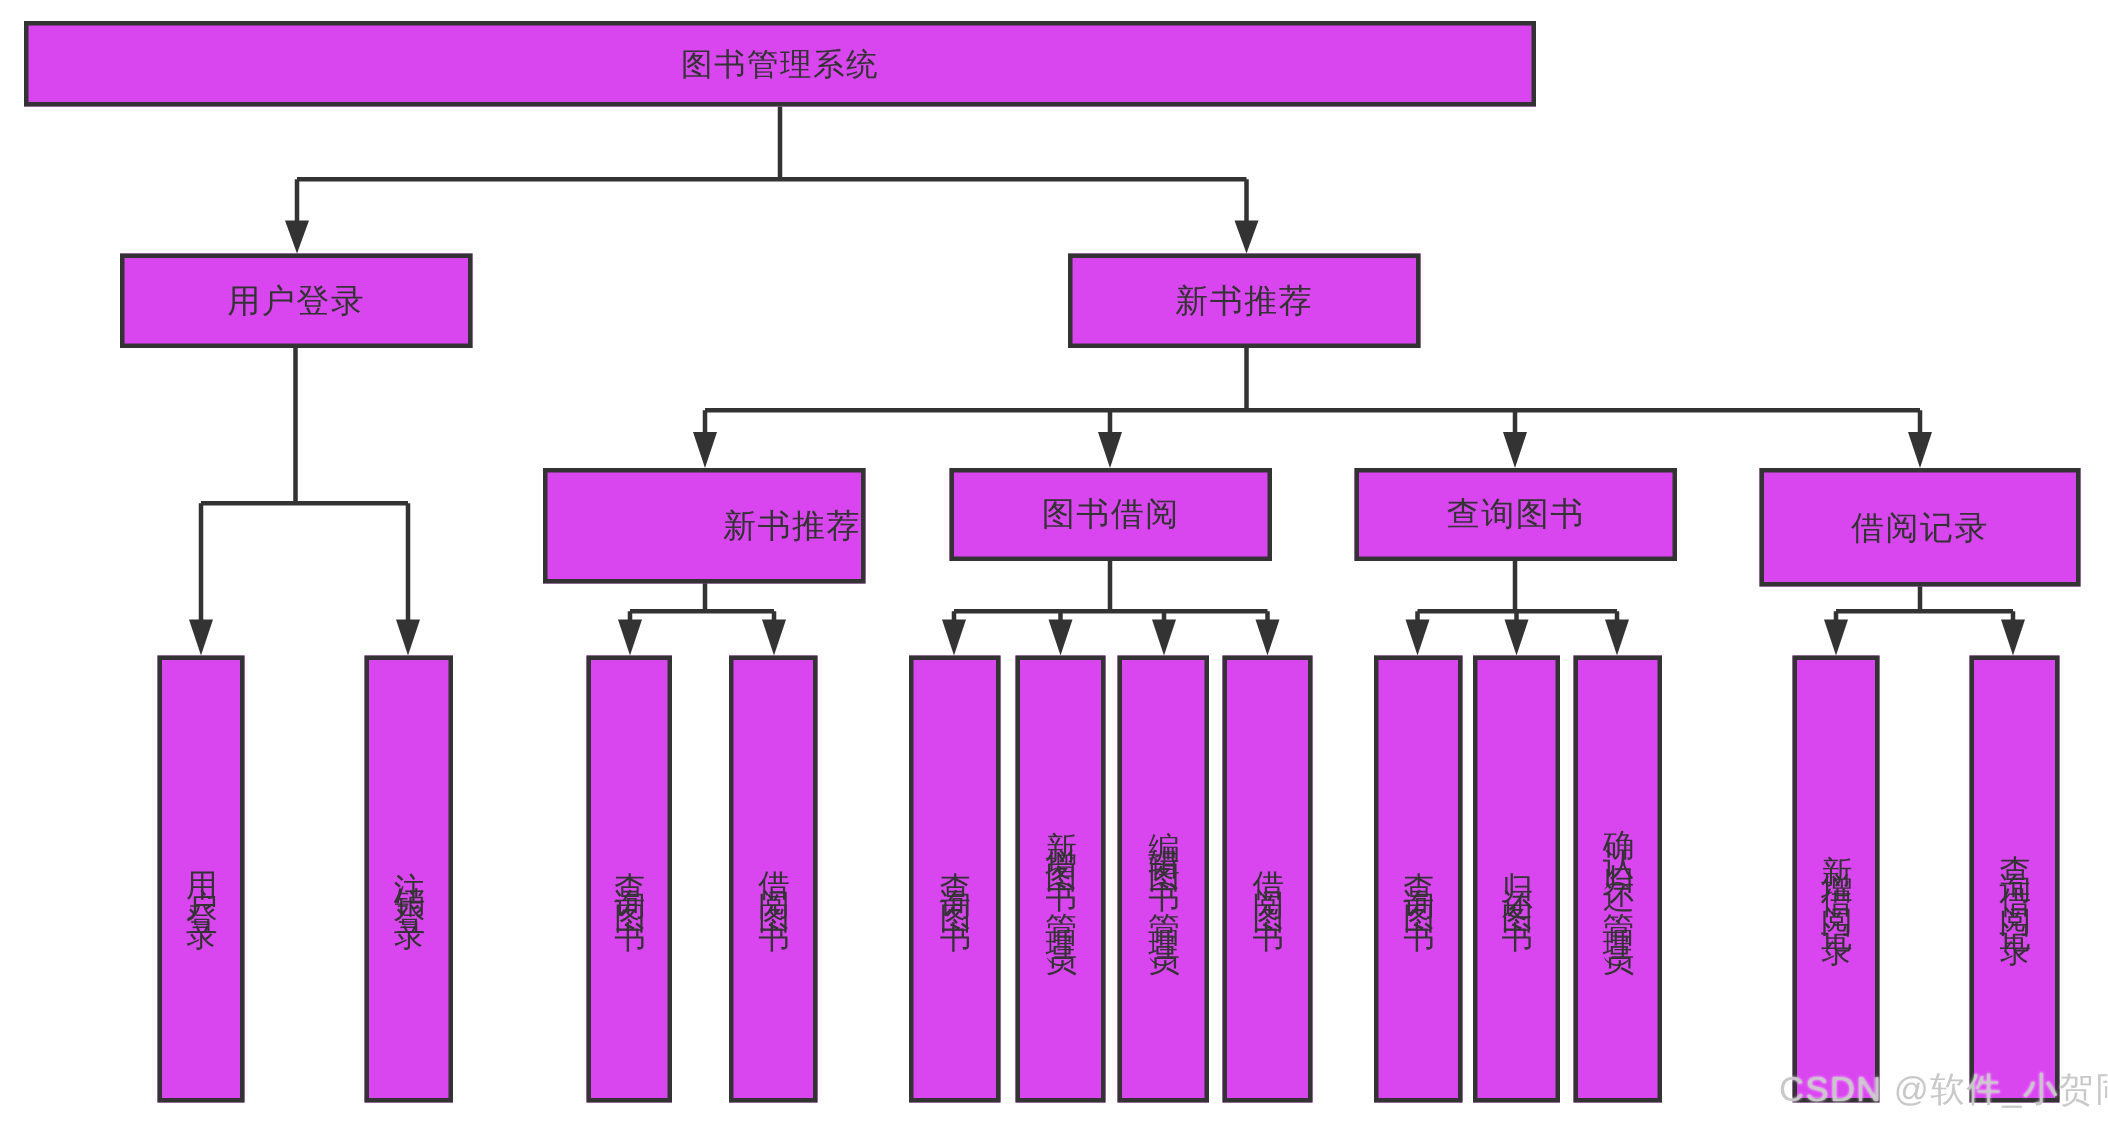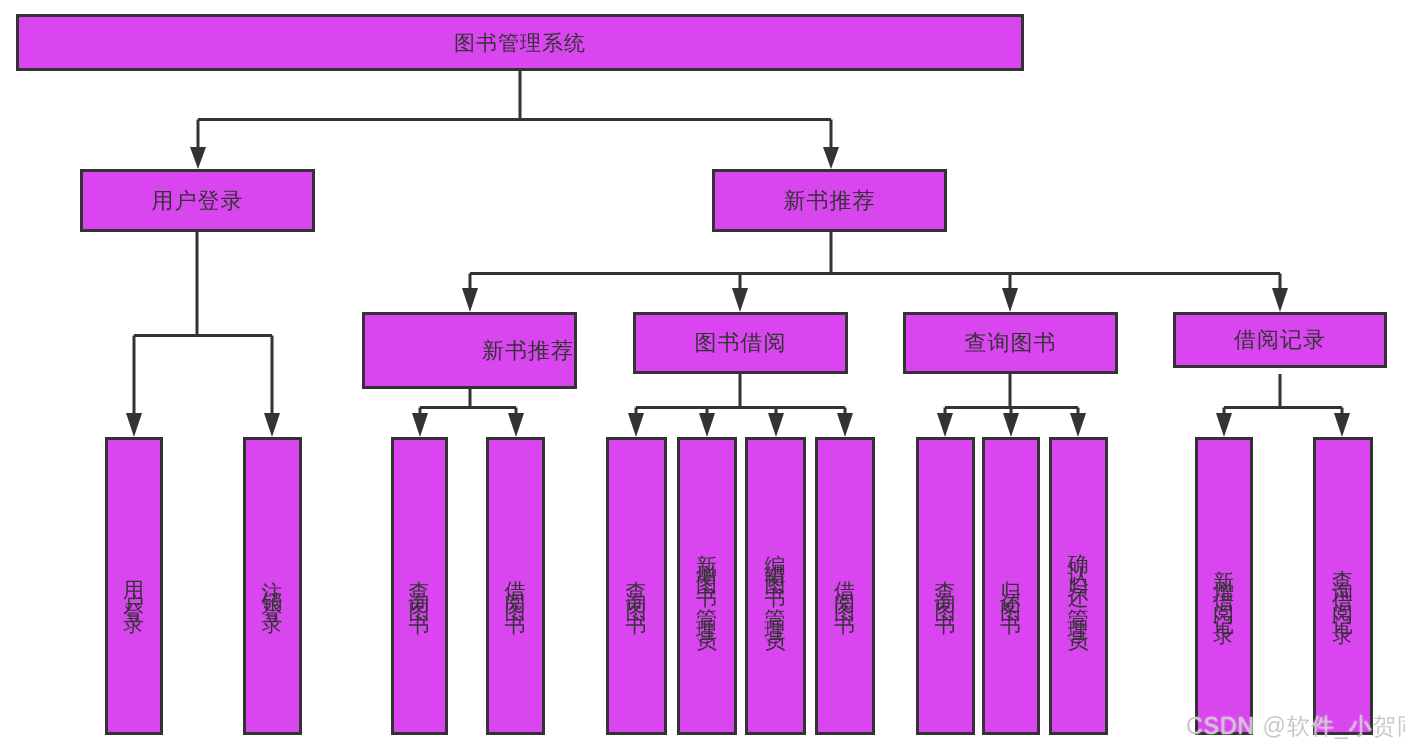--- a/index.html
+++ b/index.html
@@ -83,21 +83,21 @@
 
   <div class="node" style="left:362px; top:312px; width:215px; height:77px;justify-content:flex-end;">
     <span class="hlabel">新书推荐</span>
   </div>
   <div class="node" style="left:633px; top:312px; width:215px; height:62px;justify-content:center;">
     <span class="hlabel">图书借阅</span>
   </div>
   <div class="node" style="left:903px; top:312px; width:215px; height:62px;">
     <span class="hlabel">查询图书</span>
   </div>
-  <div class="node" style="left:1173px; top:312px; width:214px; height:56px;">
+  <div class="node" style="left:1173px; top:312px; width:214px; height:79px;">
     <span class="hlabel">借阅记录</span>
   </div>
 
   <div class="node" style="left:105px; top:437px; width:58px; height:298px;">
     <span class="vlabel">用户登录</span>
   </div>
   <div class="node" style="left:243px; top:437px; width:59px; height:298px;">
     <span class="vlabel">注销登录</span>
   </div>
 

